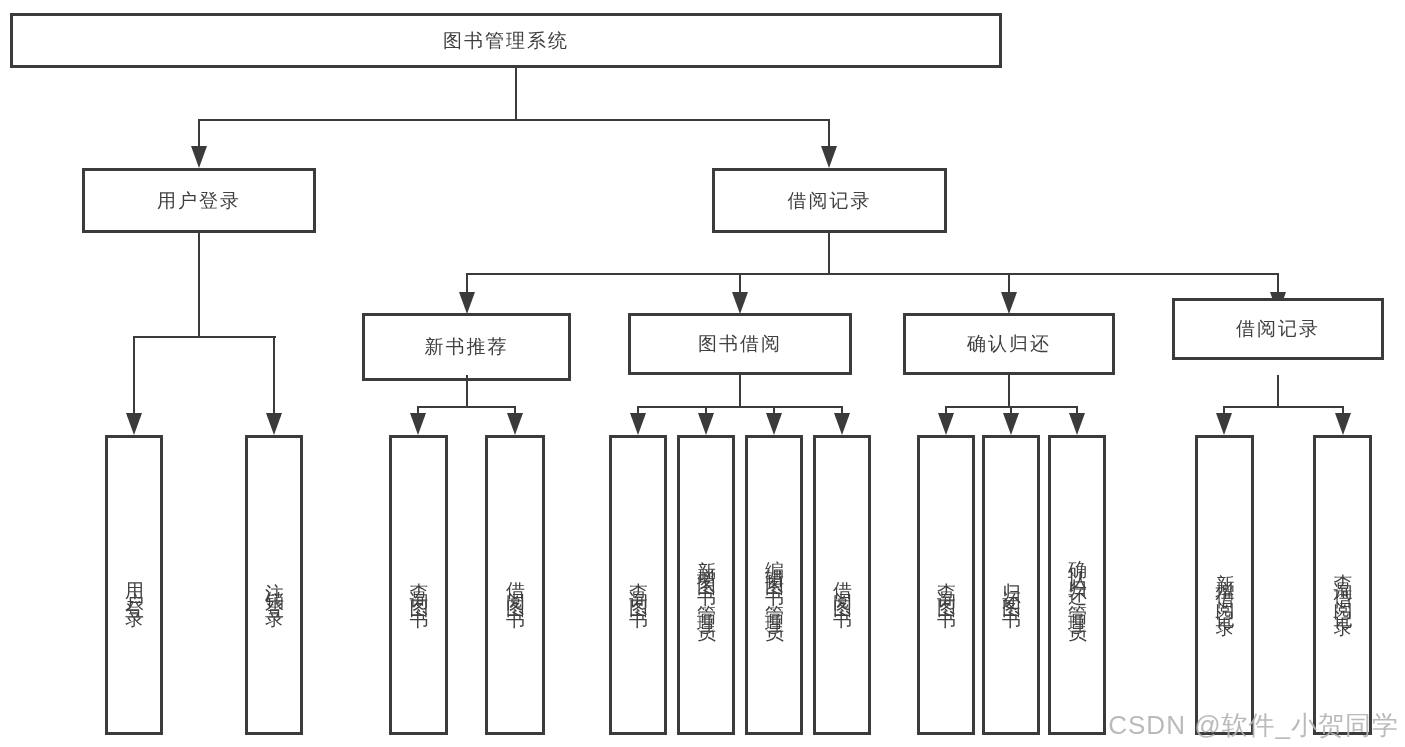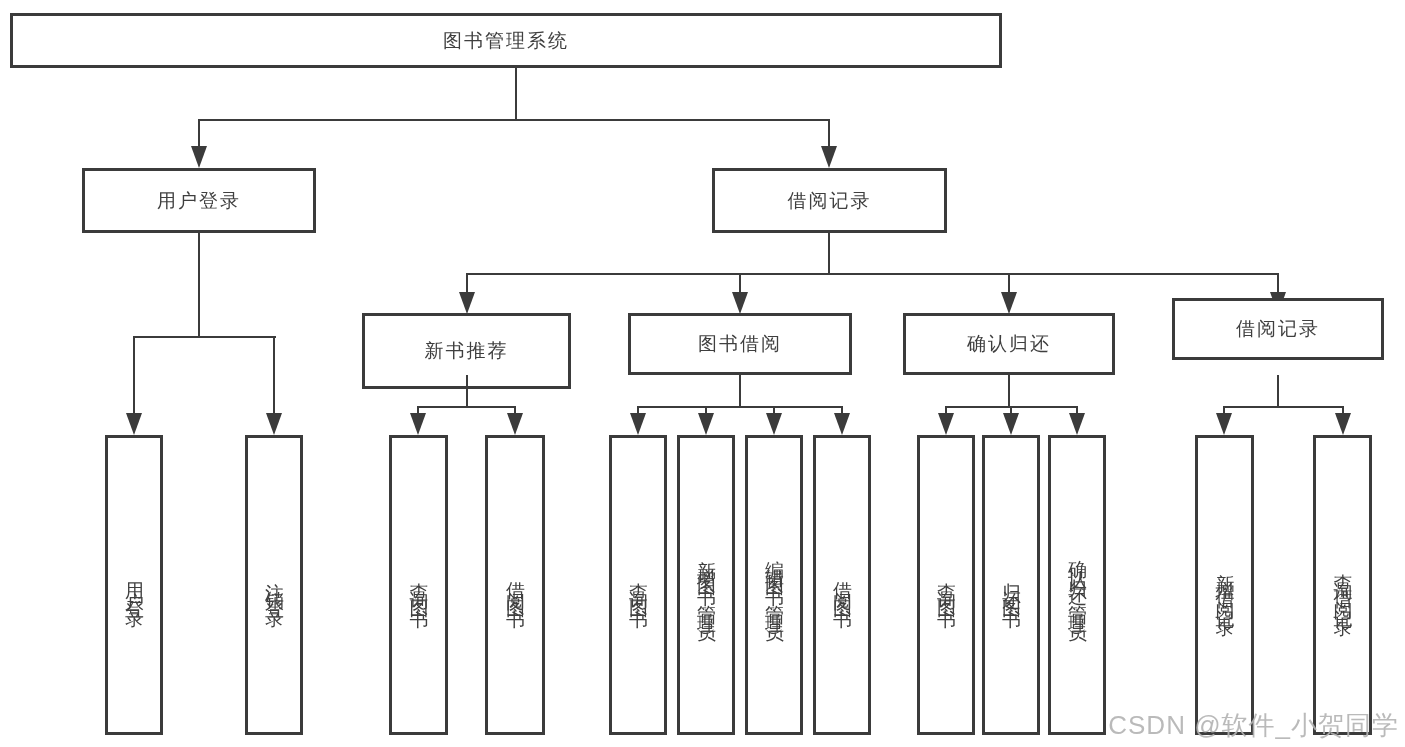--- a/index.html
+++ b/index.html
@@ -69,21 +69,21 @@
   <div class="hl" style="left:466px;top:273px;width:813px;"></div>
   <div class="vl" style="left:466px;top:273px;height:22px;"></div>
   <div class="ar" style="left:459px;top:292px;"></div>
   <div class="vl" style="left:739px;top:273px;height:22px;"></div>
   <div class="ar" style="left:732px;top:292px;"></div>
   <div class="vl" style="left:1008px;top:273px;height:22px;"></div>
   <div class="ar" style="left:1001px;top:292px;"></div>
   <div class="vl" style="left:1277px;top:273px;height:22px;"></div>
   <div class="ar" style="left:1270px;top:292px;"></div>
 
-  <div class="box hbox" style="left:362px;top:313px;width:209px;height:76px;">
+  <div class="box hbox" style="left:362px;top:313px;width:209px;height:68px;">
     <span>新书推荐</span>
   </div>
   <div class="box hbox" style="left:628px;top:313px;width:224px;height:62px;">
     <span>图书借阅</span>
   </div>
   <div class="box hbox" style="left:903px;top:313px;width:212px;height:62px;">
     <span>确认归还</span>
   </div>
   <div class="box hbox" style="left:1172px;top:298px;width:212px;height:62px;">
     <span>借阅记录</span>

